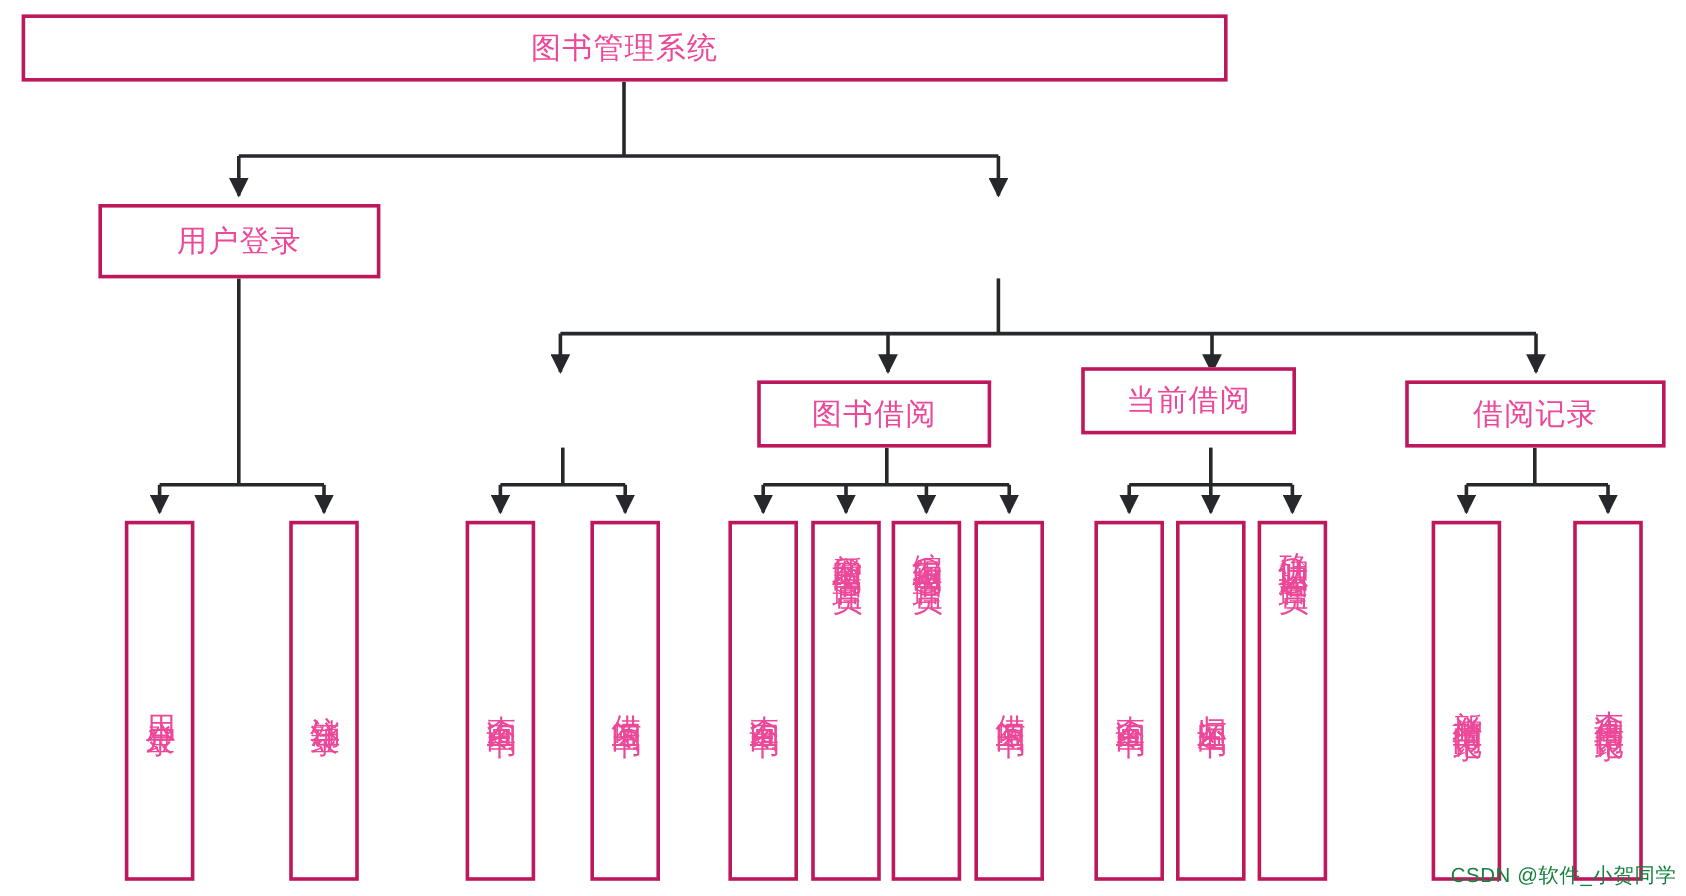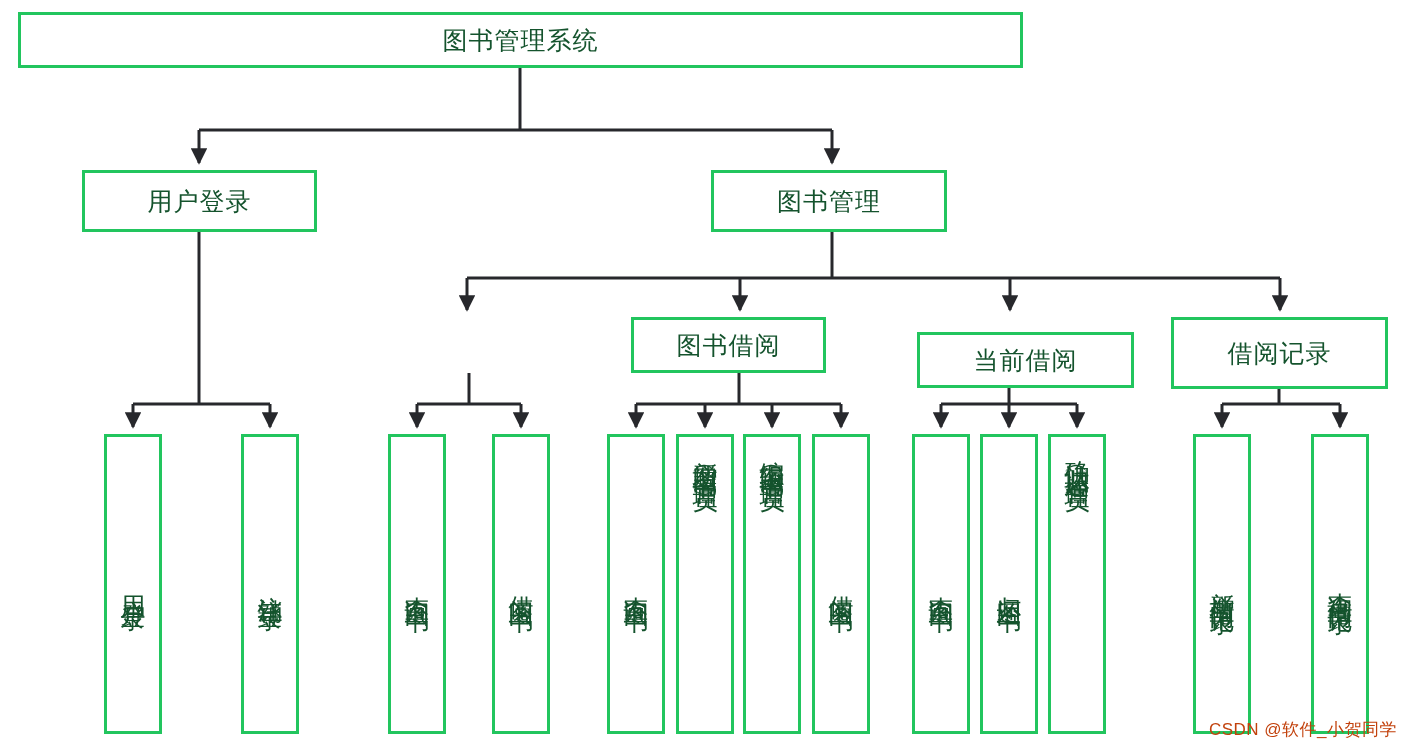--- a/index.html
+++ b/index.html
@@ -18,26 +18,26 @@
   #edges {
     position: absolute;
     left: 0; top: 0;
     width: 1405px;
     height: 747px;
     pointer-events: none;
   }
   .node {
     position: absolute;
     box-sizing: border-box;
-    border: 3px solid #22c55e;
+    border: 3px solid #be185d;
     background: #ffffff;
     display: flex;
     align-items: center;
     justify-content: center;
-    color: #14532d;
+    color: #ec4899;
   }
   .node .label {
     display: block;
     text-align: center;
     line-height: 1.15;
     letter-spacing: 1px;
     white-space: nowrap;
   }
   .node.horizontal .label {
     writing-mode: horizontal-tb;
@@ -57,21 +57,21 @@
   }
   .node.leaf-center {
     align-items: center;
     padding-top: 0;
   }
   #watermark {
     position: absolute;
     right: 8px;
     bottom: 6px;
     font-size: 17px;
-    color: #c2410c;
+    color: #15803d;
     letter-spacing: 0.5px;
     white-space: nowrap;
     user-select: none;
   }
 </style>
 </head>
 <body>
 
 <div id="canvas">
 
@@ -128,34 +128,31 @@
   </svg>
 
   <div class="node horizontal" style="left:18px; top:12px; width:1005px; height:56px;">
     <span class="label">图书管理系统</span>
   </div>
 
   <div class="node horizontal" style="left:82px; top:170px; width:235px; height:62px;">
     <span class="label">用户登录</span>
   </div>
 
-  <div class="node horizontal" style="left:711px; top:170px; width:236px; height:62px;">
-    <span class="label">图书管理</span>
-  </div>
 
 
   <div class="node horizontal" style="left:631px; top:317px; width:195px; height:56px;">
     <span class="label">图书借阅</span>
   </div>
 
-  <div class="node horizontal" style="left:901px; top:332px; width:217px; height:56px;margin-left:16px;">
+  <div class="node horizontal" style="left:901px; top:306px; width:179px; height:56px;">
     <span class="label">当前借阅</span>
   </div>
 
-  <div class="node horizontal" style="left:1171px; top:317px; width:217px; height:72px;">
+  <div class="node horizontal" style="left:1171px; top:317px; width:217px; height:56px;">
     <span class="label">借阅记录</span>
   </div>
 
   <div class="node vertical leaf-center" style="left:104px; top:434px; width:58px; height:300px;">
     <span class="label">用户登录</span>
   </div>
 
   <div class="node vertical leaf-center" style="left:241px; top:434px; width:58px; height:300px;">
     <span class="label">注销登录</span>
   </div>

